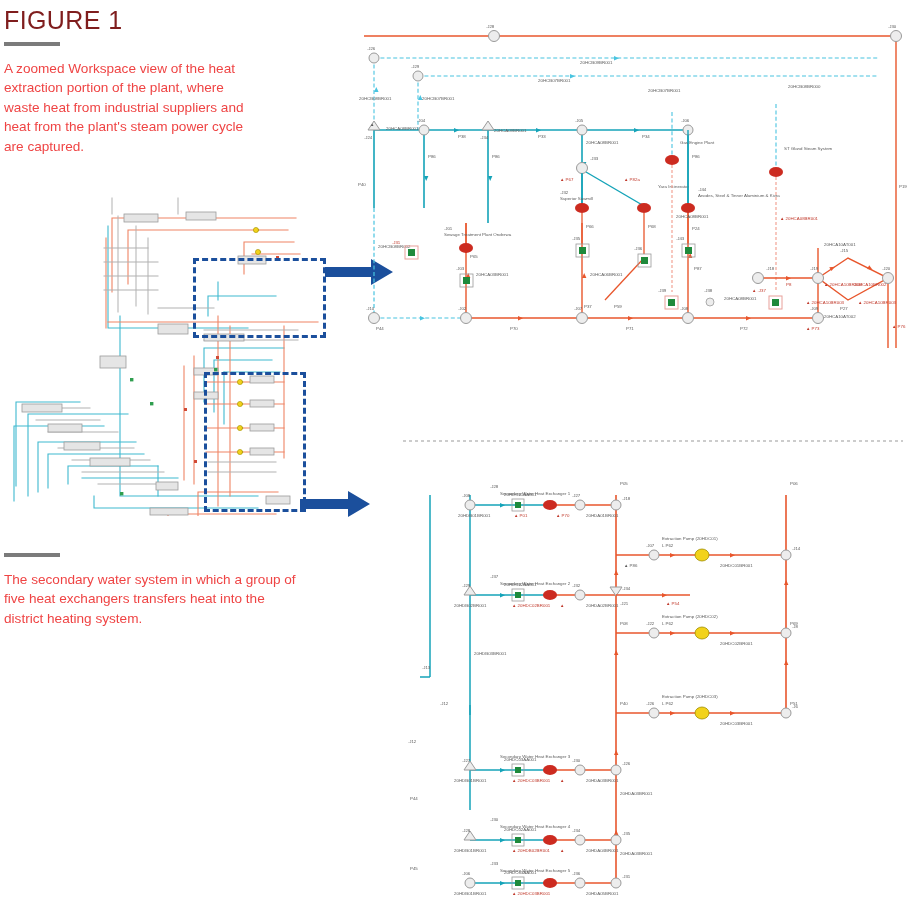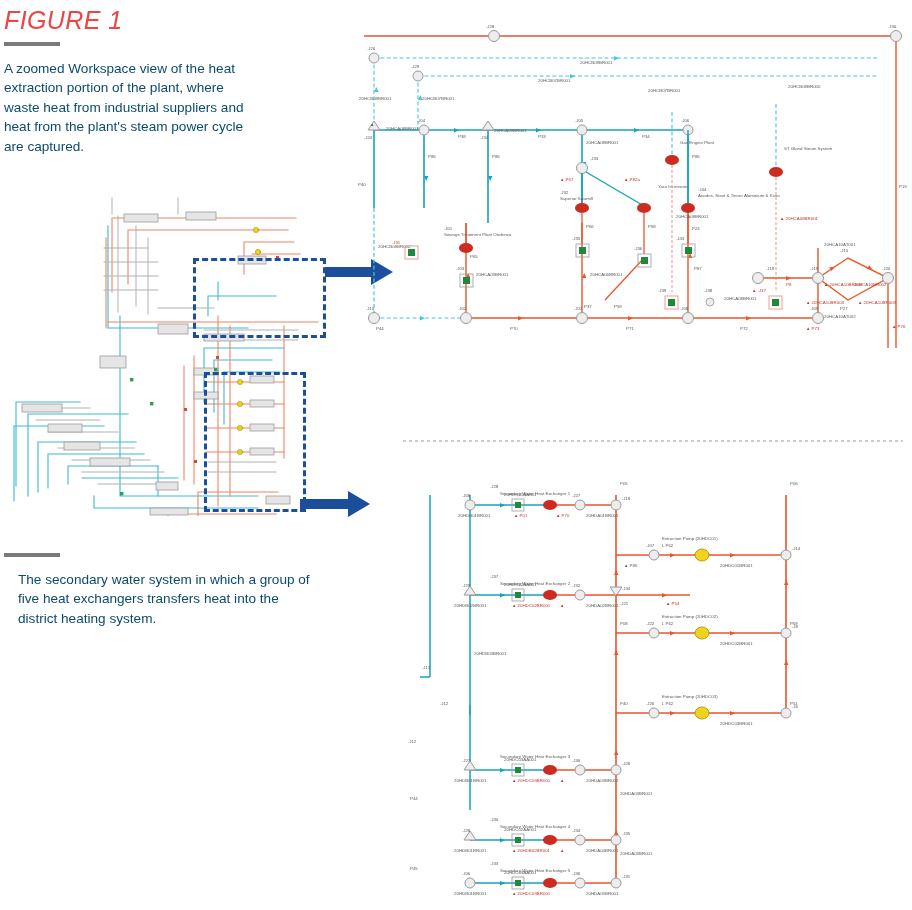--- a/index.html
+++ b/index.html
@@ -9,41 +9,40 @@
     background:#ffffff;
     font-family:"Liberation Sans", sans-serif;
     overflow:hidden;
     position:relative;
   }
   .page{position:absolute;inset:0;}
 
   
   .caption-block{position:absolute;left:4px;width:312px;}
   .fig-title{
-    color:#ef4444;
+    color:#7f1d1d;
     font-size:25px;
     letter-spacing:.4px;
     font-weight:400;
     margin:0 0 9px 0;
     line-height:1;
-    font-style:italic;
   }
   .fig-rule{
     width:56px;height:4px;background:#7b7b7b;margin:0 0 13px 0;
   }
   .fig-text{
-    color:#0c4a6e;
+    color:#ef4444;
     font-size:13.6px;
     line-height:19.4px;
     margin:0;
     max-width:258px;
   }
   #caption1{top:8px;}
   #caption2{top:553px;}
-  #caption2 .fig-text{max-width:300px;margin-left:14px;}
+  #caption2 .fig-text{max-width:300px;}
 
   
   #overview{position:absolute;left:8px;top:196px;width:320px;height:320px;}
   #overview svg{display:block;}
 
   
   .sel-box{
     position:absolute;
     border:3px dashed #1b4f9c;
     box-sizing:border-box;

